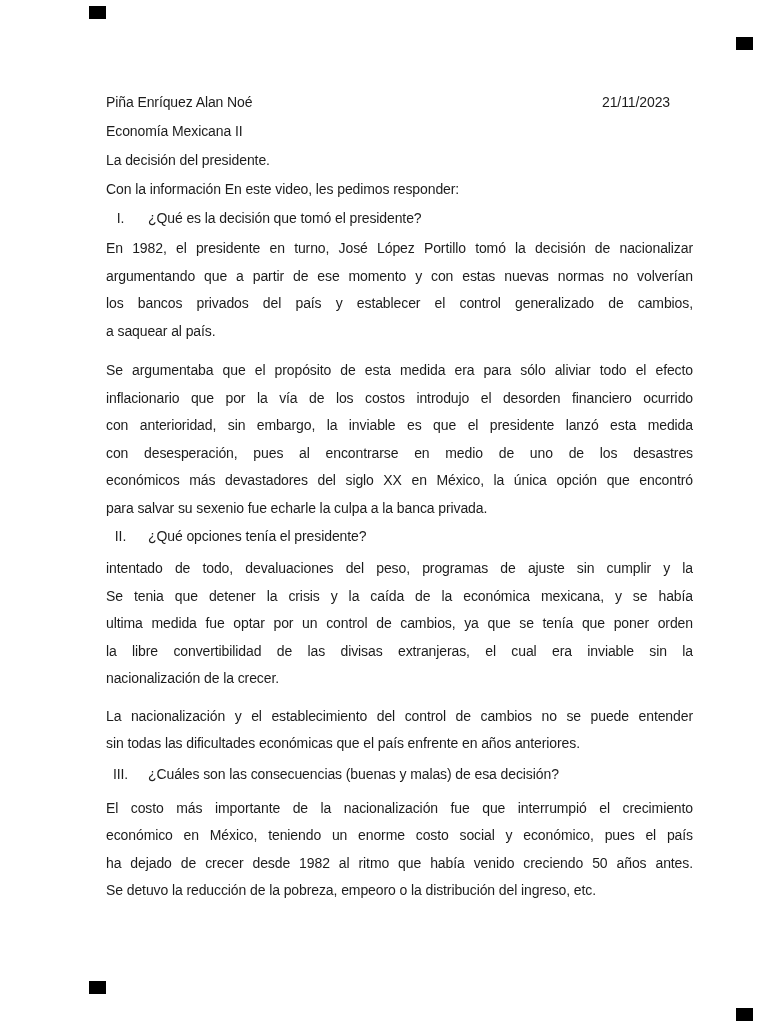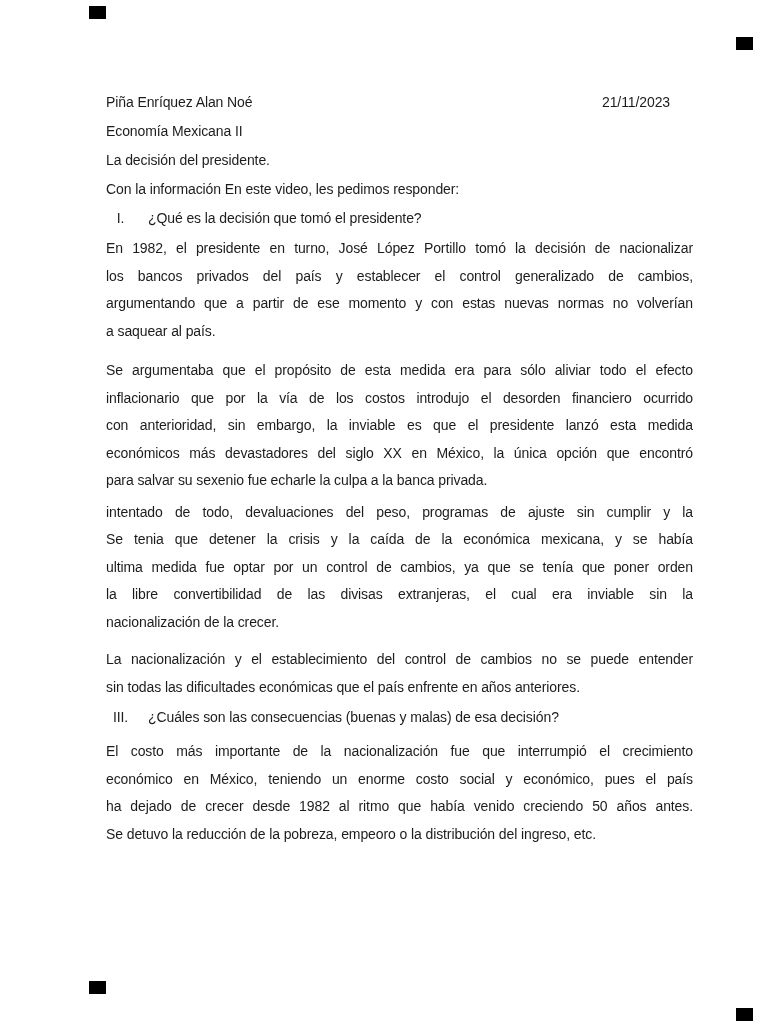--- a/index.html
+++ b/index.html
@@ -83,32 +83,36 @@
 
     <div class="row">Economía Mexicana II</div>
     <div class="row">La decisión del presidente.</div>
     <div class="row">Con la información En este video, les pedimos responder:</div>
 
     <div class="qrow">
       <span class="qnum">I.</span><span class="qtext">¿Qué es la decisión que tomó el presidente?</span>
     </div>
     <div class="para" style="margin-top:2px">
         <div class="pline">En 1982, el presidente en turno, José López Portillo tomó la decisión de nacionalizar</div>
+        <div class="pline">argumentando que a partir de ese momento y con estas nuevas normas no volverían</div>
         <div class="pline">los bancos privados del país y establecer el control generalizado de cambios,</div>
-        <div class="pline">argumentando que a partir de ese momento y con estas nuevas normas no volverían</div>
         <div class="pline last">a saquear al país.</div>
       </div>
     <div class="para" style="margin-top:12px">
         <div class="pline">Se argumentaba que el propósito de esta medida era para sólo aliviar todo el efecto</div>
         <div class="pline">inflacionario que por la vía de los costos introdujo el desorden financiero ocurrido</div>
         <div class="pline">con anterioridad, sin embargo, la inviable es que el presidente lanzó esta medida</div>
+        <div class="pline">con desesperación, pues al encontrarse en medio de uno de los desastres</div>
         <div class="pline">económicos más devastadores del siglo XX en México, la única opción que encontró</div>
         <div class="pline last">para salvar su sexenio fue echarle la culpa a la banca privada.</div>
       </div>
 
+    <div class="qrow">
+      <span class="qnum">II.</span><span class="qtext">¿Qué opciones tenía el presidente?</span>
+    </div>
     <div class="para" style="margin-top:4px">
         <div class="pline">intentado de todo, devaluaciones del peso, programas de ajuste sin cumplir y la</div>
         <div class="pline">Se tenia que detener la crisis y la caída de la económica mexicana, y se había</div>
         <div class="pline">ultima medida fue optar por un control de cambios, ya que se tenía que poner orden</div>
         <div class="pline">la libre convertibilidad de las divisas extranjeras, el cual era inviable sin la</div>
         <div class="pline last">nacionalización de la crecer.</div>
       </div>
     <div class="para" style="margin-top:10px">
         <div class="pline">La nacionalización y el establecimiento del control de cambios no se puede entender</div>
         <div class="pline last">sin todas las dificultades económicas que el país enfrente en años anteriores.</div>

